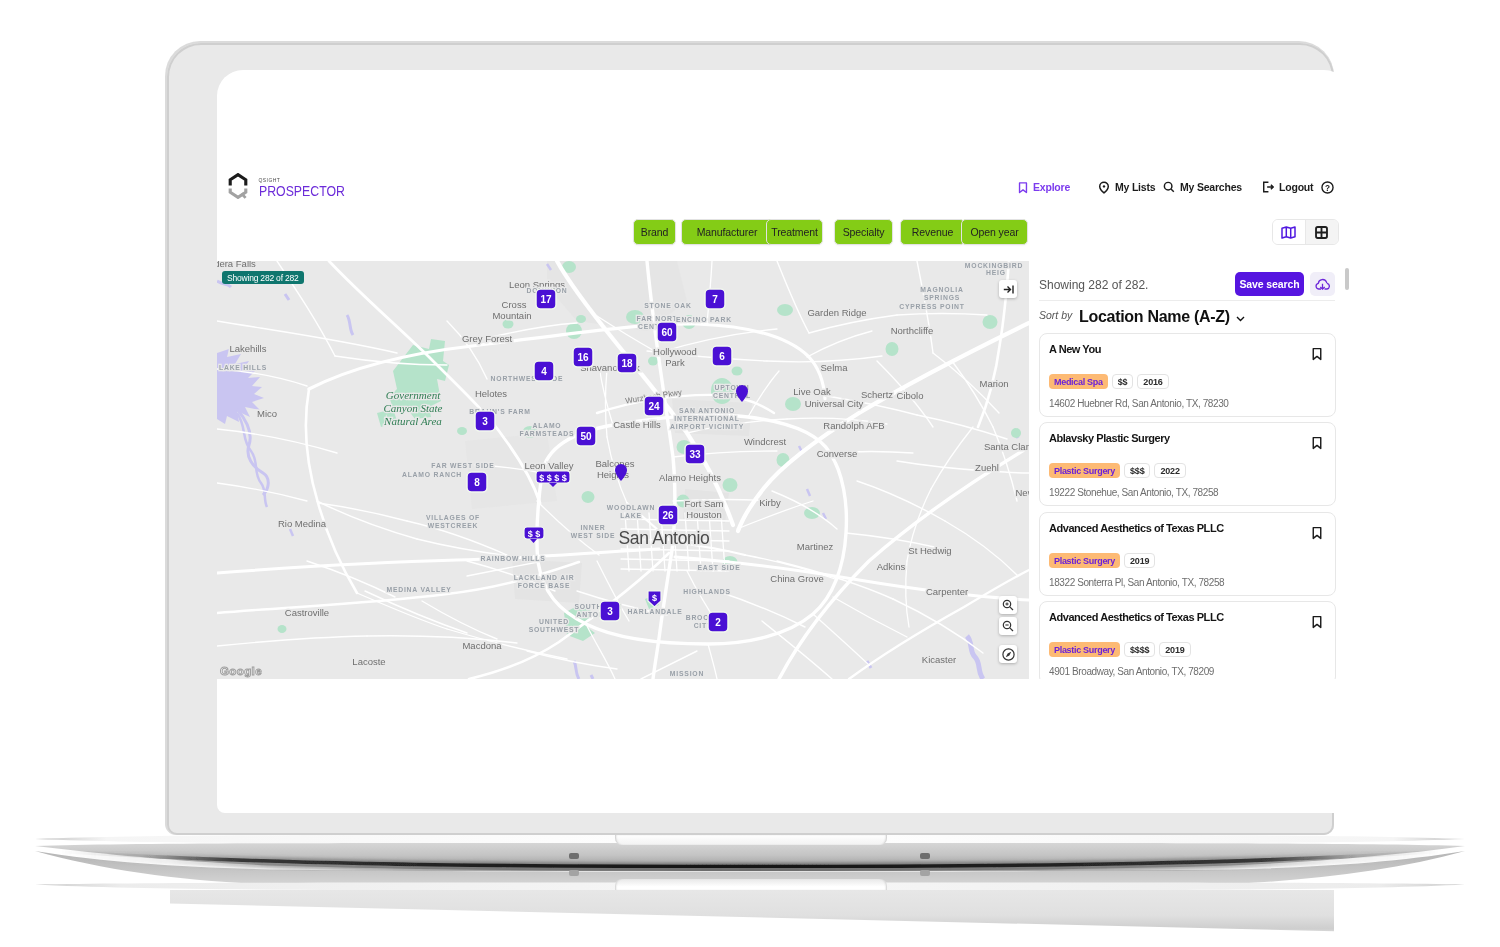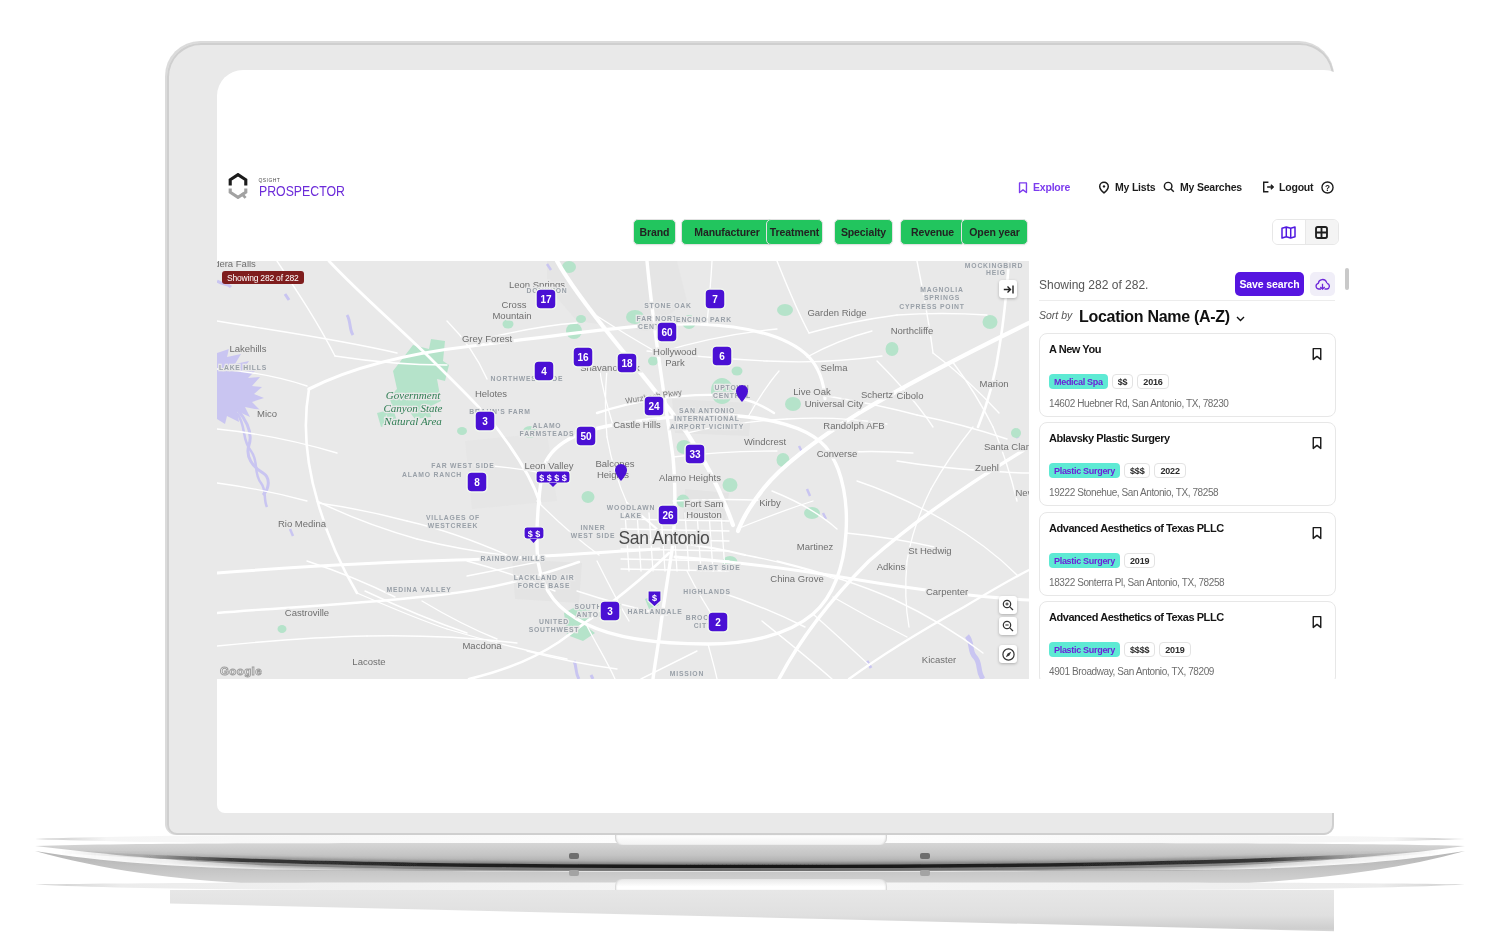--- a/index.html
+++ b/index.html
@@ -23,45 +23,45 @@
 
 
 #hdr-logo-txt1 { position:absolute; left:41.5px; top:106.5px; font-size:5px; letter-spacing:.45px; color:#4f4f4f; }
 #hdr-logo-txt2 { position:absolute; left:41.5px; top:112px; font-size:15px; color:#6c2bd9; transform:scaleX(.82); transform-origin:left top; }
 .nav { position:absolute; top:109px; height:16px; display:flex; align-items:center; gap:5px; font-size:10.5px; font-weight:bold; color:#1c1c1c; letter-spacing:-0.2px;text-align:center; }
 .nav.purple { color:#7c3bee; }
 
 
 #search { position:absolute; left:11px; top:149px; width:398px; height:26px; border:1px solid #d9d9d9; border-radius:5px; background:#fff; display:flex; align-items:center; }
 #search .q { font-size:10.5px; color:#4e4e4e; margin-left:8px; letter-spacing:-0.1px; }
-.chipbtn { position:absolute; top:149px; height:26px; border:1px solid #e2e2e2; border-radius:5px; background:#22c55e; font-size:10.5px; font-weight:bold; color:#222; letter-spacing:-0.1px; display:flex; align-items:center; justify-content:center; box-shadow:0 1px 2px rgba(0,0,0,.04); }
+.chipbtn { position:absolute; top:149px; height:26px; border:1px solid #e2e2e2; border-radius:5px; background:#84cc16; font-size:10.5px; font-weight:normal; color:#222; letter-spacing:-0.1px; display:flex; align-items:center; justify-content:center; box-shadow:0 1px 2px rgba(0,0,0,.04); }
 #toggle { position:absolute; left:1055px; top:149px; width:67px; height:26px; border:1px solid #e7e7e7; border-radius:6px; overflow:hidden; display:flex; }
 #toggle .t1 { width:33px; height:100%; background:#fff; display:flex; align-items:center; justify-content:center; border-right:1px solid #e8e8e8; }
 #toggle .t2 { width:33px; height:100%; background:#f4f4f4; display:flex; align-items:center; justify-content:center; }
 
 
 #panel { position:absolute; left:812px; top:191px; width:321px; height:418px; background:#fff; overflow:hidden; }
 #panel .sum { position:absolute; left:10px; top:17px; font-size:12px; color:#565656; }
 #savebtn { position:absolute; left:206px; top:11px; width:69px; height:24px; background:#5615e0; color:#fff; font-size:10.5px; font-weight:bold; border-radius:5px; display:flex; align-items:center; justify-content:center; white-space:nowrap; letter-spacing:-0.1px; }
 #cloudbtn { position:absolute; left:281px; top:11px; width:25px; height:24px; background:#f0eef8; border-radius:5px; display:flex; align-items:center; justify-content:center; }
 #pdivider { position:absolute; left:10px; top:39px; width:296px; height:1px; background:#ececec; }
 #sortrow { position:absolute; left:10px; top:48px; font-size:10.5px; color:#565656;font-style:italic; }
 #sortval { position:absolute; left:50px; top:47px; font-size:16px; font-weight:bold; color:#111; letter-spacing:-0.3px; }
 .card { position:absolute; left:10px; width:297px; height:84px; border:1px solid #e7e7e7; border-radius:8px; background:#fff; }
 .card .ttl { position:absolute; left:9px; top:9px; font-size:11px; font-weight:bold; color:#151515; letter-spacing:-0.45px; }
 .card .bk { position:absolute; right:13px; top:13px; }
 .card .chips { position:absolute; left:9px; top:40px; display:flex; gap:4px; }
-.chip-p { background:#5eead4; color:#6b21d8; font-size:9px; font-weight:bold; border-radius:4px; padding:0 5px; height:15px; display:flex; align-items:center; letter-spacing:-0.3px; }
+.chip-p { background:#fdba74; color:#6b21d8; font-size:9px; font-weight:bold; border-radius:4px; padding:0 5px; height:15px; display:flex; align-items:center; letter-spacing:-0.3px; }
 .chip-o { background:#fff; color:#2c2c2c; font-size:9px; font-weight:bold; border:1px solid #e3e3e3; border-radius:4px; padding:0 5px; height:15px; display:flex; align-items:center; letter-spacing:-0.2px; }
 .card .addr { position:absolute; left:9px; top:64px; font-size:10px; color:#6e6e6e; letter-spacing:-0.4px; }
 #scrollthumb { position:absolute; left:1128px; top:198px; width:4px; height:22px; background:#c9c9c9; border-radius:2px; }
 
 
 #map { position:absolute; left:0; top:191px; width:812px; height:418px; background:#e9e9e9; overflow:hidden; }
-#tooltip { position:absolute; left:5px; top:10px; height:13px; background:#7f1d1d; color:#fff; font-size:8.5px; letter-spacing:-0.2px; border-radius:3px; padding:0 5px; display:flex; align-items:center; }
+#tooltip { position:absolute; left:5px; top:10px; height:13px; background:#0f766e; color:#fff; font-size:8.5px; letter-spacing:-0.2px; border-radius:3px; padding:0 5px; display:flex; align-items:center; }
 .mapbtn { position:absolute; width:18px; height:18px; background:#fff; border-radius:3px; box-shadow:0 1px 3px rgba(0,0,0,.25); display:flex; align-items:center; justify-content:center; }
 #google { position:absolute; left:3px; top:404px; font-size:11.5px; font-weight:bold; color:#ffffff; -webkit-text-stroke:1px #9f9f9f; letter-spacing:.4px; }
 </style>
 </head>
 <body>
 <div id="lid">
     <div class="edge"></div>
   </div>
 <svg id="basesvg" width="1500" height="947" viewBox="0 0 1500 947">
   <defs>

